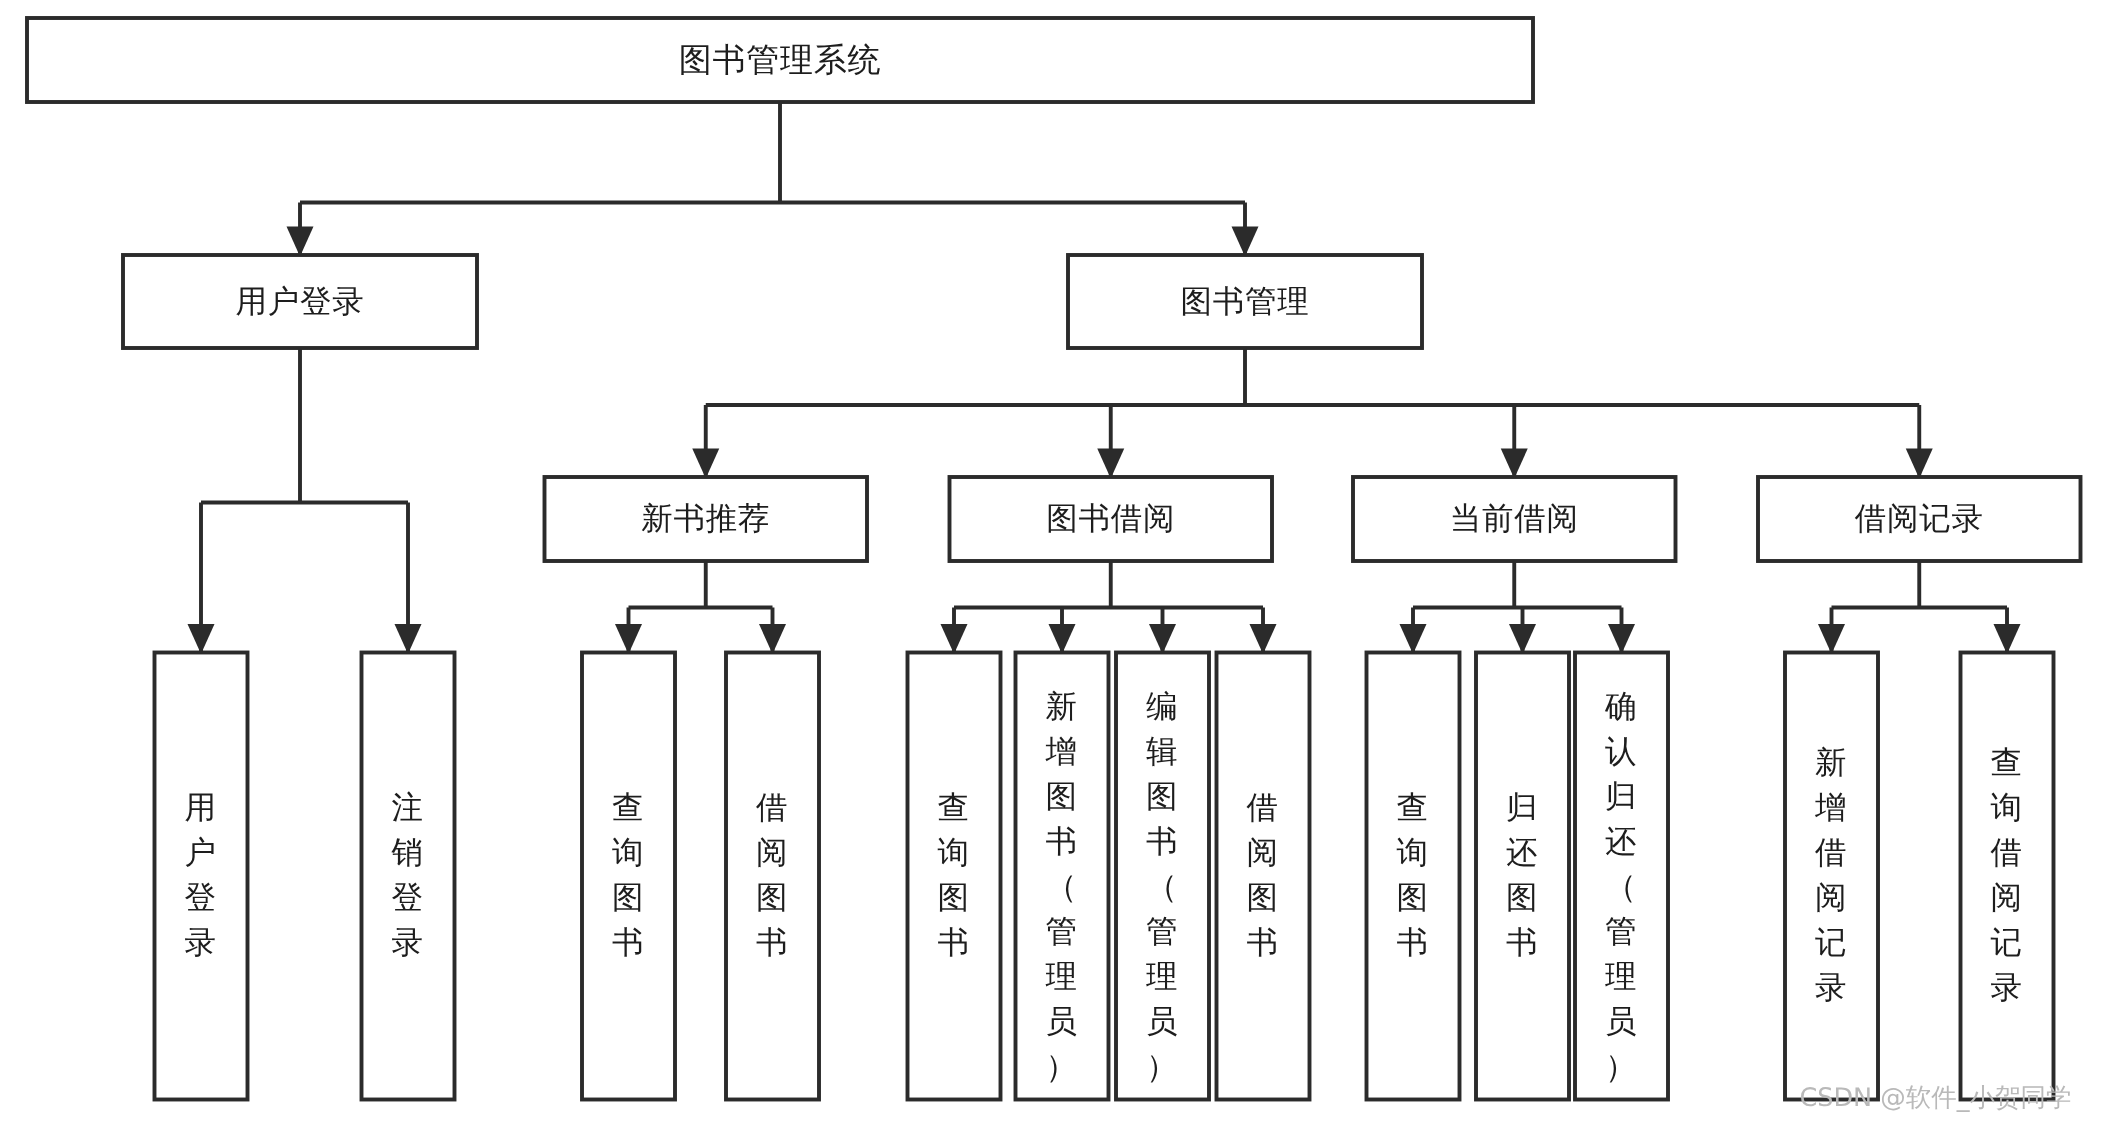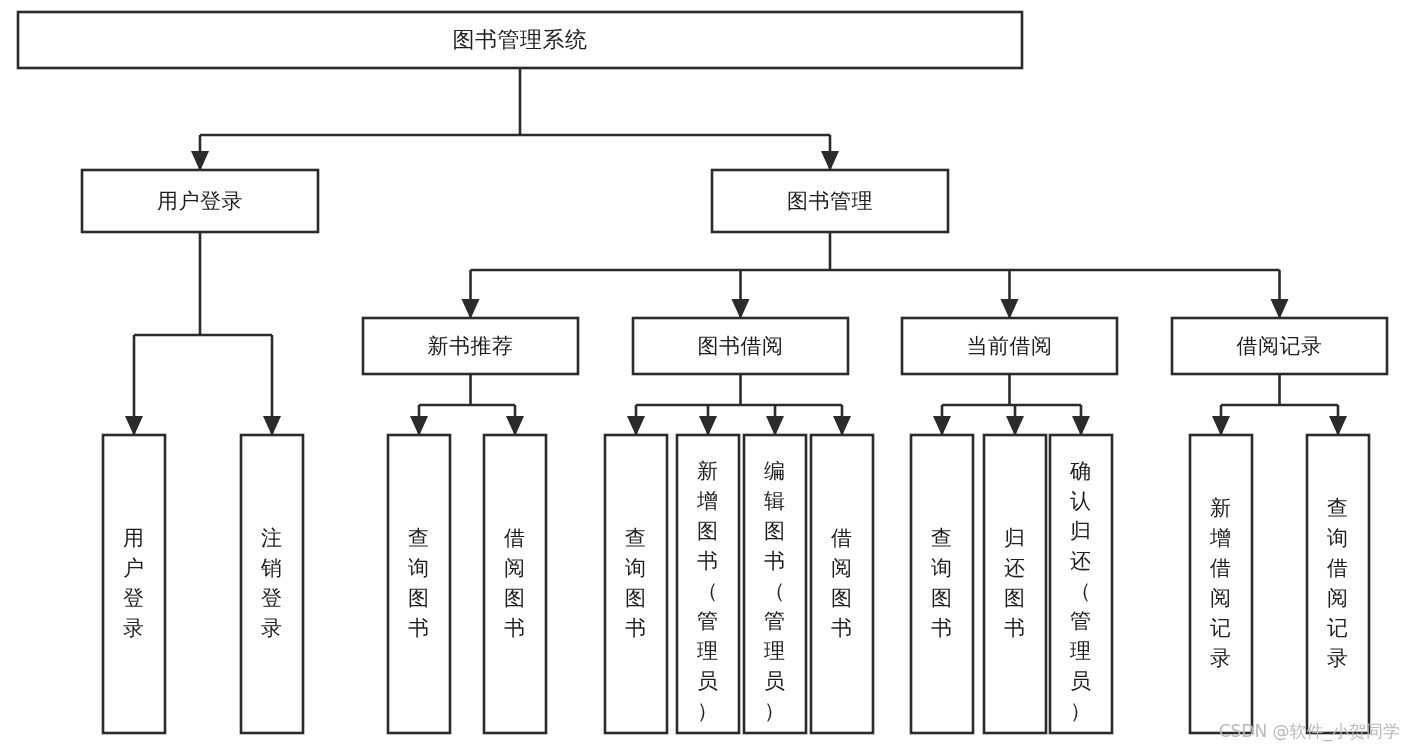--- a/index.html
+++ b/index.html
@@ -54,21 +54,21 @@
     stroke-width: 2.6;
     fill: none;
     stroke-linecap: butt;
   }
   .arrow-head {
     fill: #2b2b2b;
     stroke: none;
   }
   .watermark {
     position: absolute;
-    right: 5px;
+    right: 24px;
     bottom: 4px;
     font-family: "DejaVu Sans", "Liberation Sans", sans-serif;
     font-size: 17px;
     color: #b9b9b9;
     white-space: nowrap;
     pointer-events: none;
     user-select: none;
   }
 </style>
 </head>

